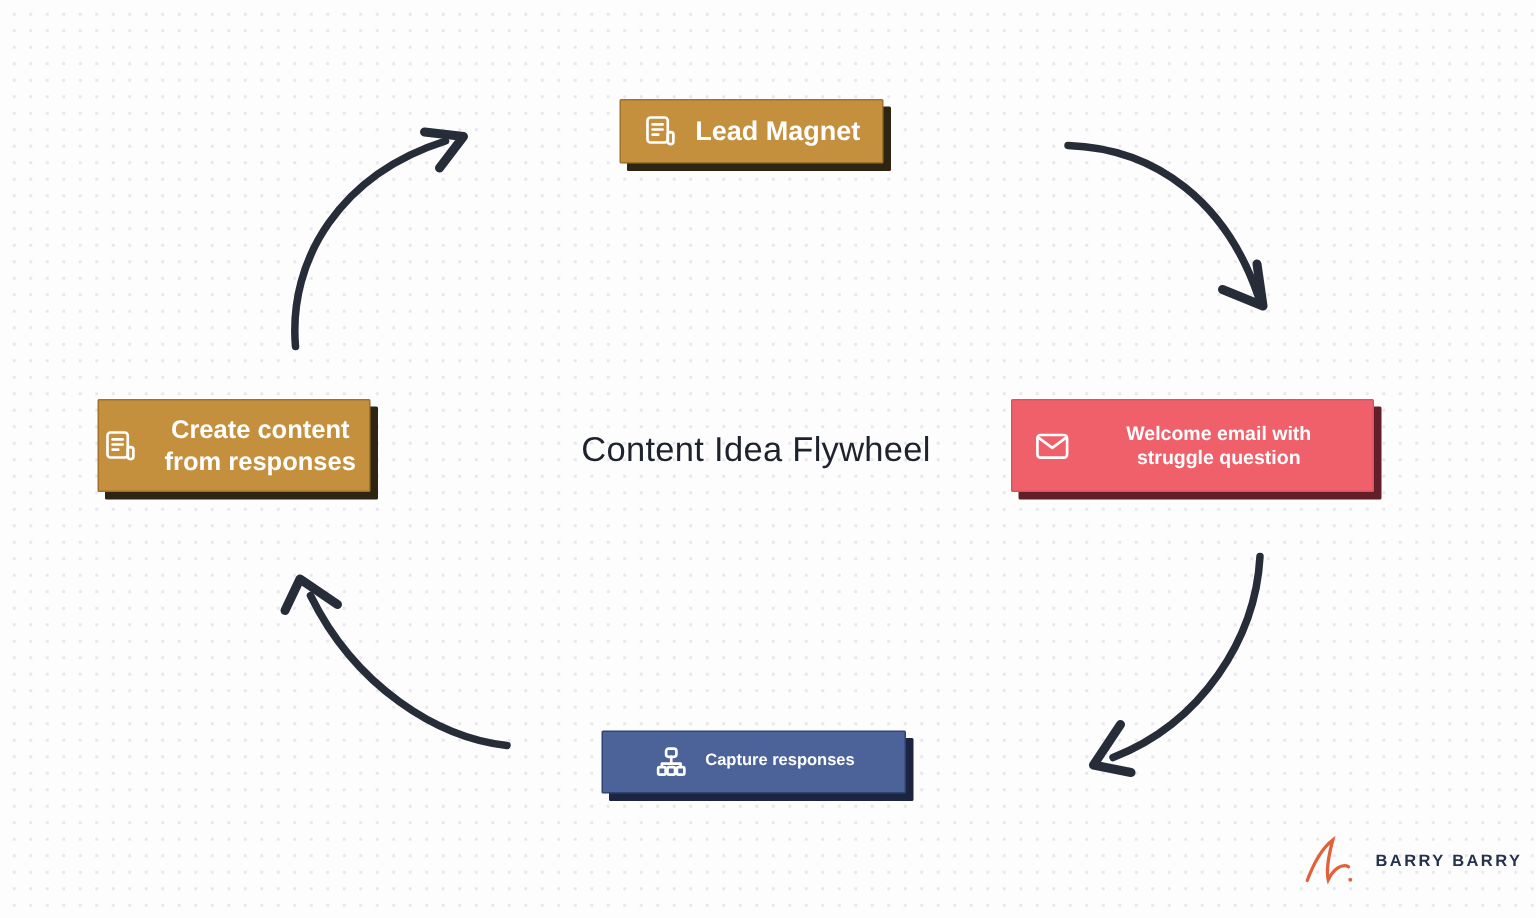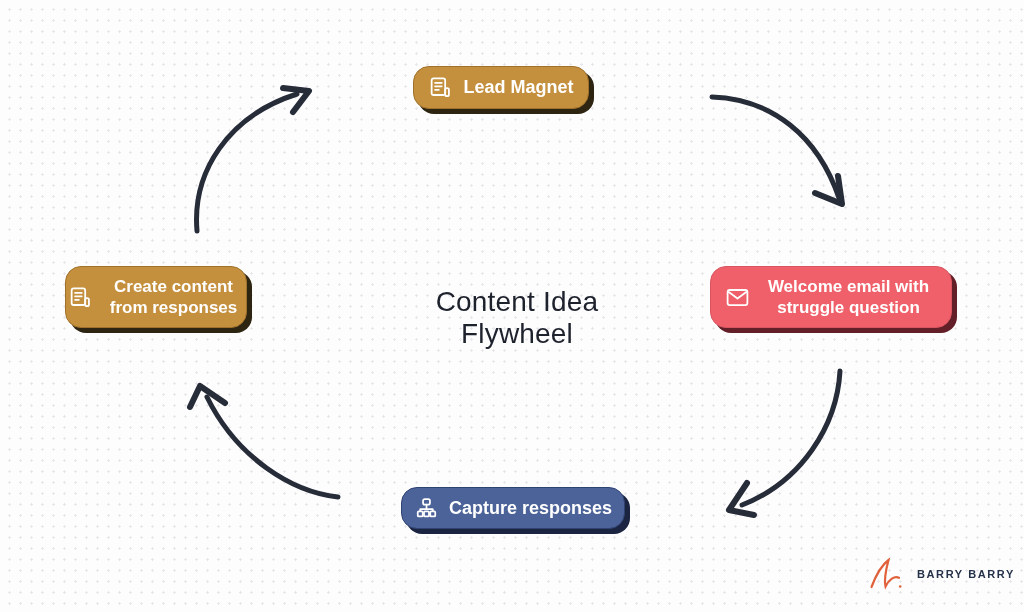--- a/index.html
+++ b/index.html
@@ -26,48 +26,47 @@
     stroke-linejoin:round;
   }
   .arrow-curve { stroke-width:5; }
   .arrow-head  { stroke-width:6; }
 
   .node {
     position:absolute;
     display:flex; align-items:center; justify-content:center;
     gap:10px;
     box-sizing:border-box;
-    border-radius:16px;
+    border-radius:1px;
     background:var(--fill);
     border:1.5px solid var(--border);
     box-shadow:5px 5px 0 var(--shadow);
     color:var(--text,#fff);
     font-weight:600;
     cursor:pointer;
   }
   .node .label { text-align:center; line-height:1.25; }
   .node svg { flex-shrink:0; display:block; }
   .node svg * { stroke:#fff; fill:none; stroke-width:1.7; stroke-linecap:round; stroke-linejoin:round; }
 
   .node-lead    { left:413px; top:66px;  width:176px; height:43px; font-size:18px; }
-  .node-welcome { left:710px; top:266px; width:242px; height:62px; font-size:17px; }
-  .node-capture { left:401px; top:487px; width:224px; height:42px; font-size:18px; }
+  .node-welcome { left:674px; top:266px; width:242px; height:62px; font-size:13px; }
+  .node-capture { left:401px; top:487px; width:203px; height:42px; font-size:11px; }
   .node-create  { left:65px;  top:266px; width:182px; height:62px; font-size:17px; }
   .node-welcome .label { max-width:178px; }
   .node-create  .label { max-width:142px; }
 
   .diagram-title {
     position:absolute;
     left:384px; top:286px; width:240px;
     text-align:center;
-    font-size:28px;
+    font-size:23px;
     font-weight:500;
     letter-spacing:0.2px;
     color:var(--title-color,#1e222d);
-    margin-left:13px;
   }
 
   .branding {
     position:absolute;
     left:868px; top:554px;
     display:flex; align-items:center; gap:13px;
   }
   .brand-mark svg { display:block; }
   .brand-name {
     font-size:11px;

